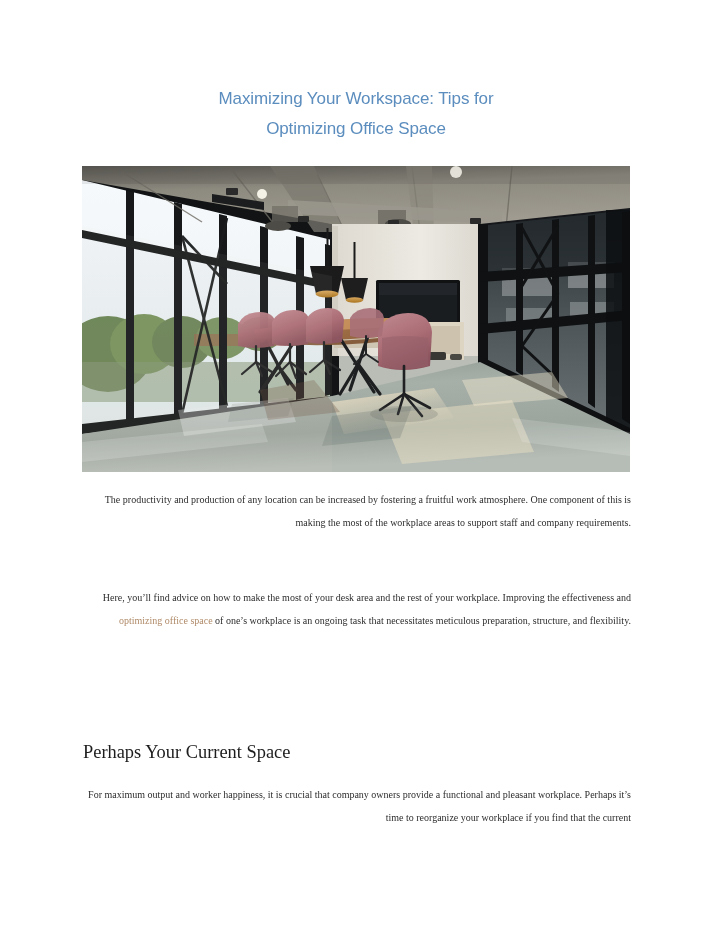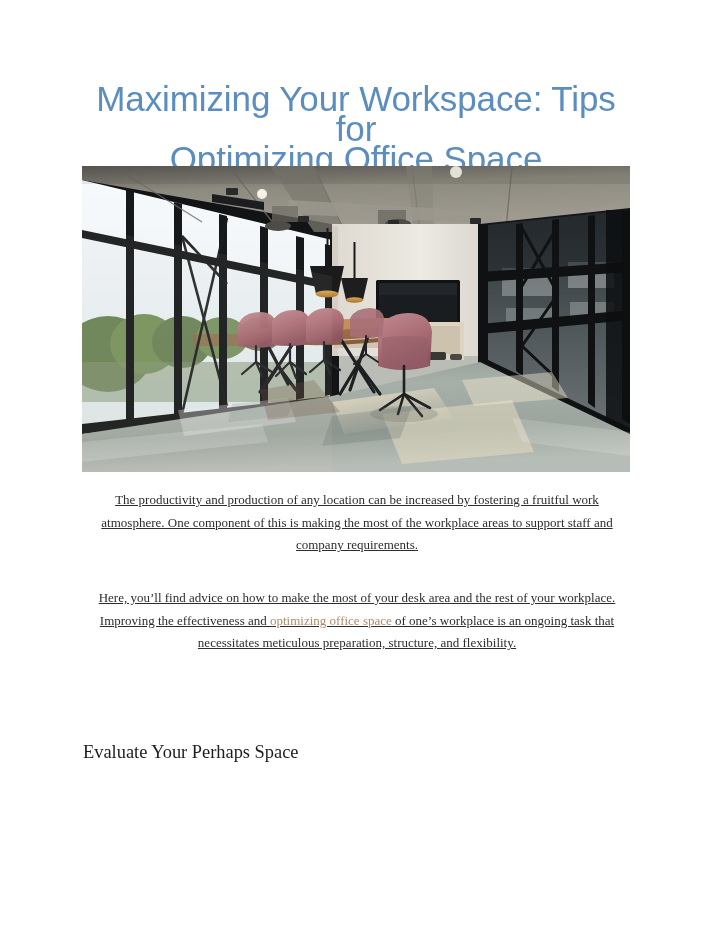--- a/index.html
+++ b/index.html
@@ -21,21 +21,21 @@
   }
 
   
   .doc-title {
     position: absolute;
     left: 82px;
     top: 84px;
     width: 548px;
     text-align: center;
     font-family: "Liberation Sans", "DejaVu Sans", sans-serif;
-    font-size: 35px;
+    font-size: 17px;
     line-height: 30px;
     font-weight: 400;
     color: #5b8dbe;
     letter-spacing: -0.1px;
   }
 
   
   .hero {
     position: absolute;
     left: 82px;
@@ -45,25 +45,24 @@
     overflow: hidden;
     background: #7d7f79;
   }
   .hero svg { display: block; width: 100%; height: 100%; }
 
   
   .body-block {
     position: absolute;
     left: 83px;
     width: 548px;
-    font-size: 13px;
+    font-size: 10px;
     line-height: 22.6px;
     color: #2d2d2d;
-    text-align: center;
-    text-decoration: underline;
+    text-align: right;
   }
   p.para { margin: 0; }
 
   .p1 { top: 489px; }
   .p2 { top: 581px; margin-top: 6px; }
   .p3 { top: 673px; }
   .p4 { top: 784px; }
 
   .section-heading {
     position: absolute;
@@ -354,16 +353,19 @@
 
   <div class="body-block p1">
     <p class="para">The productivity and production of any location can be increased by fostering a fruitful work atmosphere. One component of this is making the most of the workplace areas to support staff and company requirements.</p>
   </div>
 
   <div class="body-block p2">
     <p class="para"><span>Here, you’ll find advice on how to make the most of your desk area and the rest of your workplace. Improving the effectiveness and </span><a class="inline-link" href="#">optimizing office space</a><span> of one’s workplace is an ongoing task that necessitates meticulous preparation, structure, and flexibility.</span></p>
   </div>
 
 
-  <h2 class="section-heading">Evaluate Your Perhaps Space</h2>
-
+  <h2 class="section-heading">Perhaps Your Current Space</h2>
+
+  <div class="body-block p4">
+    <p class="para">For maximum output and worker happiness, it is crucial that company owners provide a functional and pleasant workplace. Perhaps it’s time to reorganize your workplace if you find that the current</p>
+  </div>
 
 </div>
 
 </body></html>

